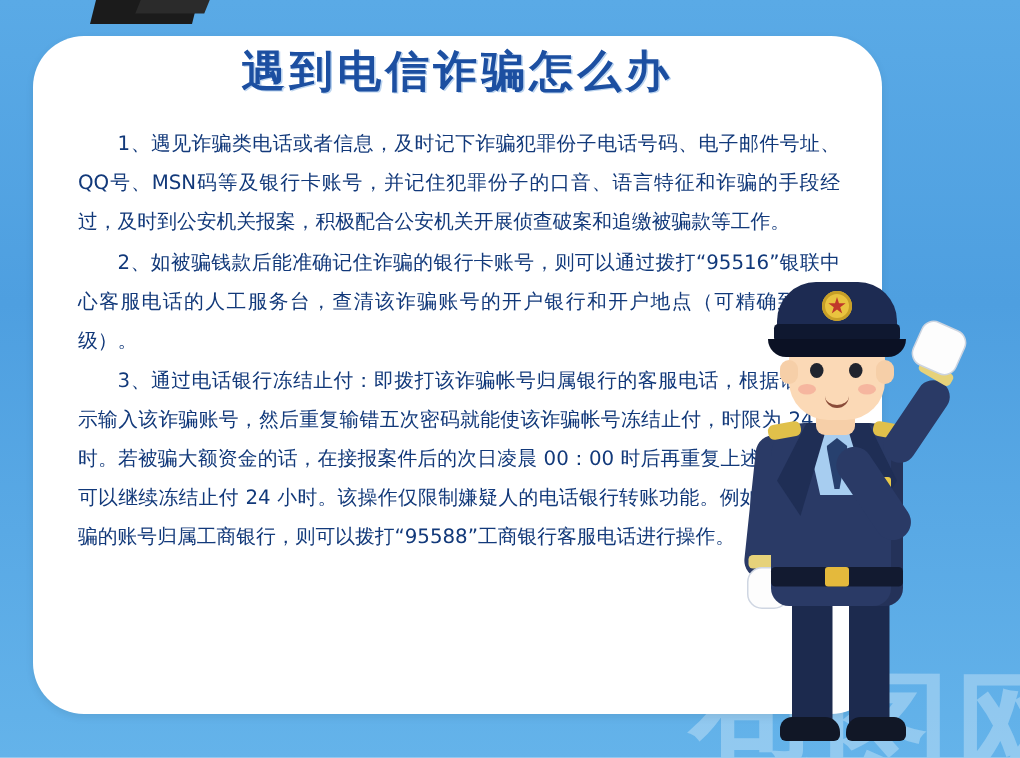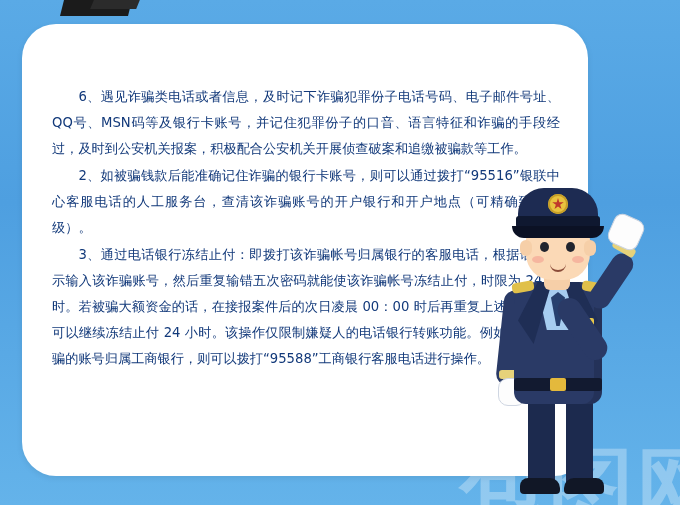--- a/index.html
+++ b/index.html
@@ -218,23 +218,24 @@
   <div class="top-bar2"></div>
 
   <span class="wm wm-big wm1">包图网</span>
   <span class="wm wm-sm wmtxt1">包图网</span>
   <span class="wm wm-big wm2">包图网</span>
   <span class="wm wm-sm wmtxt2">包图网</span>
   <span class="wm wm-big wm3">包图网</span>
 
   <div class="card"></div>
 
+  <div class="title">遇到电信诈骗怎么办</div>
 
   <div class="body-text">
-    <p class="para">6、遇见诈骗类电话或者信息，及时记下诈骗犯罪份子电话号码、电子邮件号址、QQ号、MSN码等及银行卡账号，并记住犯罪份子的口音、语言特征和诈骗的手段经过，及时到公安机关报案，积极配合公安机关开展侦查破案和追缴被骗款等工作。</p>
+    <p class="para">1、遇见诈骗类电话或者信息，及时记下诈骗犯罪份子电话号码、电子邮件号址、QQ号、MSN码等及银行卡账号，并记住犯罪份子的口音、语言特征和诈骗的手段经过，及时到公安机关报案，积极配合公安机关开展侦查破案和追缴被骗款等工作。</p>
     <p class="para">2、如被骗钱款后能准确记住诈骗的银行卡账号，则可以通过拨打“95516”银联中心客服电话的人工服务台，查清该诈骗账号的开户银行和开户地点（可精确到地市级）。</p>
     <p class="para">3、通过电话银行冻结止付：即拨打该诈骗帐号归属银行的客服电话，根据语音提示输入该诈骗账号，然后重复输错五次密码就能使该诈骗帐号冻结止付，时限为 24 小时。若被骗大额资金的话，在接报案件后的次日凌晨 00：00 时后再重复上述操作，则可以继续冻结止付 24 小时。该操作仅限制嫌疑人的电话银行转账功能。例如：涉嫌诈骗的账号归属工商银行，则可以拨打“95588”工商银行客服电话进行操作。</p>
   </div>
 
   <div class="cop">
     <div class="leg-l"></div>
     <div class="leg-r"></div>
     <div class="shoe-l"></div>
     <div class="shoe-r"></div>
 

